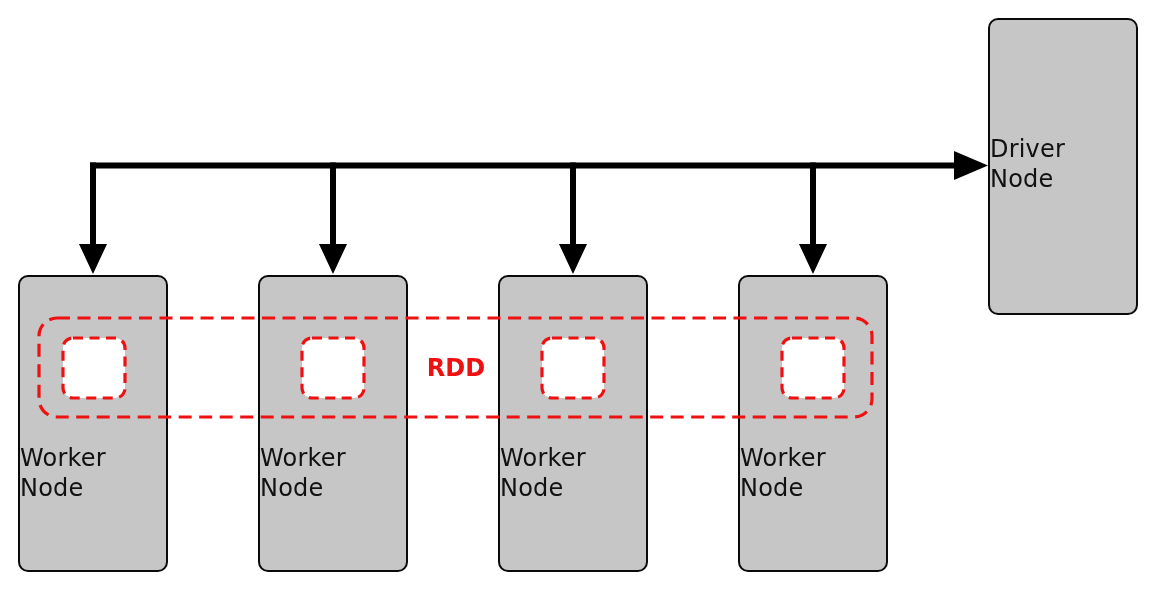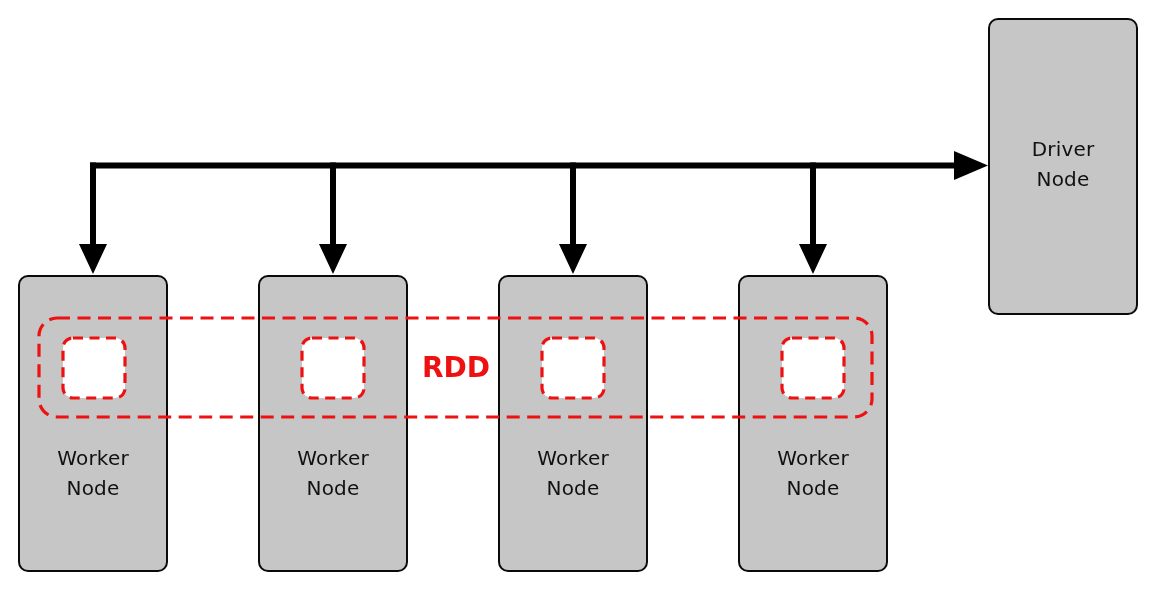--- a/index.html
+++ b/index.html
@@ -22,22 +22,21 @@
     background: #c6c6c6;
     border: 2.5px solid #0a0a0a;
     border-radius: 10px;
     box-sizing: border-box;
     z-index: 1;
   }
   .node-label {
     position: absolute;
     left: 0;
     right: 0;
-    text-align: center;
-    font-size: 20px;
+    font-size: 24px;
     line-height: 30px;
     color: #111111;
     letter-spacing: 0.2px;
   }
   .worker-label { top: 146px; margin-top: 20px; }
   .driver-label { top: 114px; }
   #worker-1 { left: 18px;  top: 275px; }
   #worker-2 { left: 258px; top: 275px; }
   #worker-3 { left: 498px; top: 275px; }
   #worker-4 { left: 738px; top: 275px; }
@@ -50,21 +49,21 @@
     height: 594px;
     z-index: 2;
     pointer-events: none;
   }
   .rdd-label {
     position: absolute;
     left: 399px;
     top: 354px;
     width: 114px;
     text-align: center;
-    font-size: 28px;
+    font-size: 24px;
     font-weight: bold;
     line-height: 28px;
     color: #ee1111;
     z-index: 3;
   }
 </style>
 </head>
 <body>
 
 <div id="canvas">

